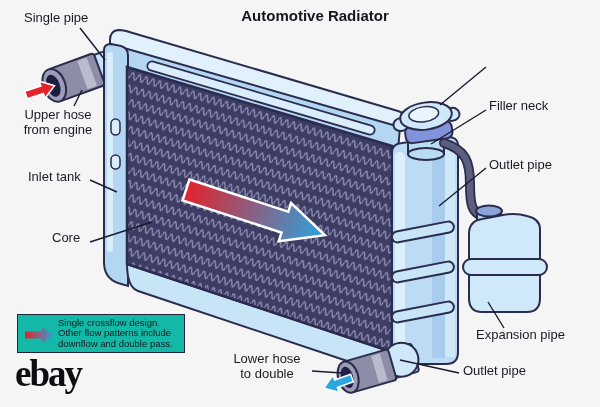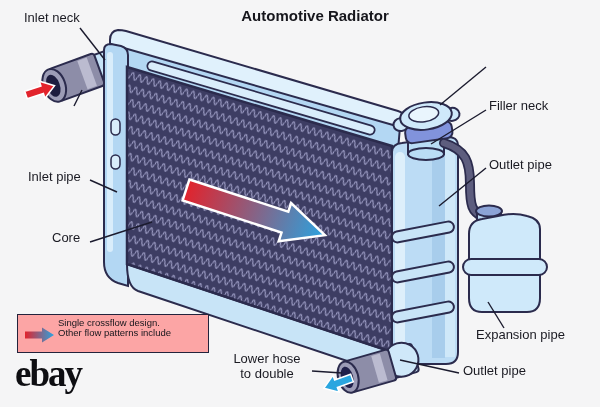--- a/index.html
+++ b/index.html
@@ -13,22 +13,22 @@
     position:absolute;
     font-size:13px;line-height:1.15;
     color:#1a1a22;white-space:nowrap;
   }
   .label.center{text-align:center;white-space:normal;}
   #page-title{
     position:absolute;top:7px;left:30px;right:0;
     text-align:center;font-size:15px;font-weight:bold;color:#16161c;
   }
   #legend-box{
-    position:absolute;left:17px;top:314px;width:192px;height:39px;
-    background:#fca5a5;border:1.5px solid #23233c;box-sizing:border-box;
+    position:absolute;left:17px;top:314px;width:168px;height:39px;
+    background:#14b8a6;border:1.5px solid #23233c;box-sizing:border-box;
   }
   #legend-arrow-svg{position:absolute;left:6px;top:12px;}
   #legend-text{
     position:absolute;left:40px;top:3px;
     font-size:9.5px;line-height:10.4px;color:#16161c;
   }
   #brand-logo{
     position:absolute;left:15px;top:352px;
     font-size:37px;font-weight:bold;letter-spacing:-2px;color:#0e0e12;font-family:Liberation Serif, serif;
   }
@@ -140,24 +140,28 @@
       <path d="M486,110 L431,144"></path>
       <path d="M486,168 L439,206"></path>
       <path d="M504,328 L488,302"></path>
       <path d="M312,371 L342,373"></path>
       <path d="M459,373 L400,360"></path>
     </g>
   </svg>
 
   <div id="page-title">Automotive Radiator</div>
 
-  <div class="label" style="left:24px;top:11px;">Inlet neck</div>
+  <div class="label" style="left:24px;top:11px;">Single pipe</div>
 
+  <div class="label center" style="left:13px;top:108px;width:90px;">
+    <span>Upper hose</span><br>
+    <span>from engine</span>
+  </div>
 
-  <div class="label" style="left:28px;top:170px;">Inlet pipe</div>
+  <div class="label" style="left:28px;top:170px;">Inlet tank</div>
 
   <div class="label" style="left:52px;top:231px;">Core</div>
 
 
   <div class="label" style="left:489px;top:99px;">Filler neck</div>
 
   <div class="label" style="left:489px;top:158px;">Outlet pipe</div>
 
   <div class="label" style="left:476px;top:328px;">Expansion pipe</div>
 
@@ -174,18 +178,19 @@
         <linearGradient id="gradFlowLegend" x1="0" y1="0" x2="1" y2="0">
           <stop offset="0" stop-color="#e2232c"></stop>
           <stop offset="1" stop-color="#2aa3e0"></stop>
         </linearGradient>
       </defs>
       <path d="M1,4.5 L18,4.5 L18,0.5 L30,8 L18,15.5 L18,11.5 L1,11.5 Z" fill="url(#gradFlowLegend)"></path>
     </svg>
     <div id="legend-text">
       <div>Single crossflow design.</div>
       <div>Other flow patterns include</div>
+      <div>downflow and double pass.</div>
     </div>
   </div>
 
   <div id="brand-logo">ebay</div>
 
 </div>
 
 </body></html>

